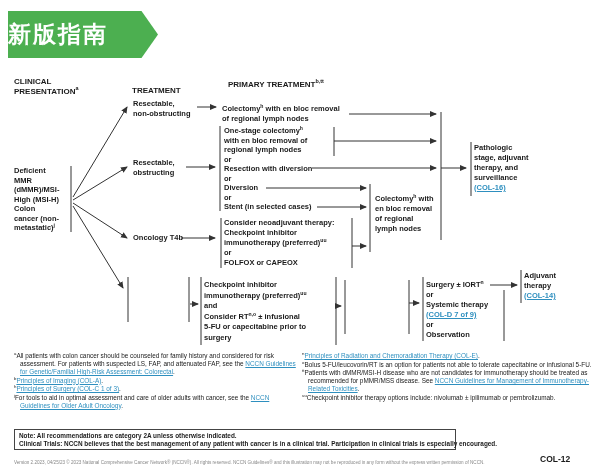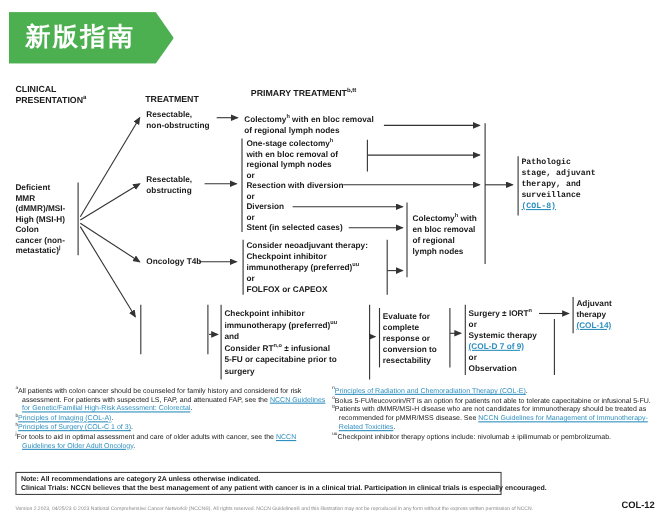--- a/index.html
+++ b/index.html
@@ -4,38 +4,38 @@
 <style>
   * { box-sizing: border-box; }
   body { margin: 0; background: #e8e8e8; }
   .page {
     position: relative; width: 600px; height: 473px; background: #ffffff;
     font-family: "Liberation Sans", sans-serif; color: #1a1a1a; overflow: hidden;
   }
   .badge {
     position: absolute; left: 8px; top: 11px; width: 150px; height: 47px;
     background: #4caf50; color: #fff; font-weight: bold; font-size: 23px;
-    line-height: 47px; padding-left: 15px; letter-spacing: 2px; z-index: 3;
+    line-height: 47px; letter-spacing: 2px; z-index: 3;
     clip-path: polygon(0 0, 89% 0, 100% 50%, 89% 100%, 0 100%);
     font-family: "DejaVu Sans", sans-serif;
   }
   .hdr { position: absolute; z-index: 2; font-size: 8px; font-weight: bold; line-height: 9.5px; white-space: nowrap; }
   .node { position: absolute; z-index: 2; font-size: 7.5px; font-weight: bold; line-height: 10px; white-space: nowrap; }
   sup { font-size: 0.68em; line-height: 0; vertical-align: super; }
   .lnk { color: #2e8fbf; text-decoration: underline; cursor: pointer; }
   .wires { position: absolute; left: 0; top: 0; z-index: 1; }
   .fncol { position: absolute; z-index: 2; font-size: 6.4px; line-height: 8px; }
   .fn { padding-left: 6px; text-indent: -6px; margin: 0 0 0.5px 0; }
   .notebox {
     position: absolute; left: 14px; top: 429px; width: 442px; height: 21px;
     border: 1px solid #444; padding: 1.5px 4px; z-index: 2;
     font-size: 6.4px; font-weight: bold; line-height: 8.2px; white-space: nowrap;
   }
   .footer-copy { position: absolute; left: 14px; top: 460px; font-size: 4.6px; color: #888; z-index: 2; white-space: nowrap; }
-  .footer-page { position: absolute; left: 540px; top: 454px; font-size: 8.5px; font-weight: bold; z-index: 2; margin-left: 25px; }
+  .footer-page { position: absolute; left: 540px; top: 454px; font-size: 8.5px; font-weight: bold; z-index: 2; }
 </style>
 </head>
 <body>
 
 <div class="page">
 
   <svg class="wires" width="600" height="473" viewBox="0 0 600 473">
     <defs>
       <marker id="ah" markerWidth="7" markerHeight="7" refX="6" refY="3" orient="auto">
         <path d="M0,0 L7,3 L0,6 Z" fill="#333"></path>
@@ -99,27 +99,26 @@
 
   <div class="node" style="left:133px; top:99px; line-height:9.5px;">Resectable,<br>non-obstructing</div>
   <div class="node" style="left:133px; top:158px; line-height:9.5px;">Resectable,<br>obstructing</div>
   <div class="node" style="left:133px; top:233px;">Oncology T4b</div>
 
   <div class="node" style="left:222px; top:104px;">Colectomy<sup>h</sup> with en bloc removal<br>of regional lymph nodes</div>
   <div class="node" style="left:224px; top:126px; line-height:9.5px;">One-stage colectomy<sup>h</sup><br>with en bloc removal of<br>regional lymph nodes<br>or<br>Resection with diversion<br>or<br>Diversion<br>or<br>Stent (in selected cases)</div>
   <div class="node" style="left:224px; top:218px;">Consider neoadjuvant therapy:<br>Checkpoint inhibitor<br>immunotherapy (preferred)<sup>uu</sup><br>or<br>FOLFOX or CAPEOX</div>
   <div class="node" style="left:375px; top:194px;">Colectomy<sup>h</sup> with<br>en bloc removal<br>of regional<br>lymph nodes</div>
 
-  <div class="node" style="left:474px; top:143px;font-family:Liberation Mono, monospace;">
+  <div class="node" style="left:474px; top:143px;">
     <div>Pathologic<br>stage, adjuvant<br>therapy, and<br>surveillance</div>
-    <a class="lnk">(COL-8)</a>
+    <a class="lnk">(COL-16)</a>
   </div>
 
   <div class="node" style="left:204px; top:280px; line-height:10.5px;">Checkpoint inhibitor<br>immunotherapy (preferred)<sup>uu</sup><br>and<br>Consider RT<sup>n,o</sup> ± infusional<br>5-FU or capecitabine prior to<br>surgery</div>
-  <div class="node" style="left:348px; top:283px;">Evaluate for<br>complete<br>response or<br>conversion to<br>resectability</div>
   <div class="node" style="left:426px; top:280px;">
     <div>Surgery ± IORT<sup>n</sup><br>or<br>Systemic therapy</div>
     <a class="lnk" style="display:block;">(COL-D 7 of 9)</a>
     <div>or<br>Observation</div>
   </div>
   <div class="node" style="left:524px; top:271px;">
     <div>Adjuvant<br>therapy</div>
     <a class="lnk">(COL-14)</a>
   </div>
 

